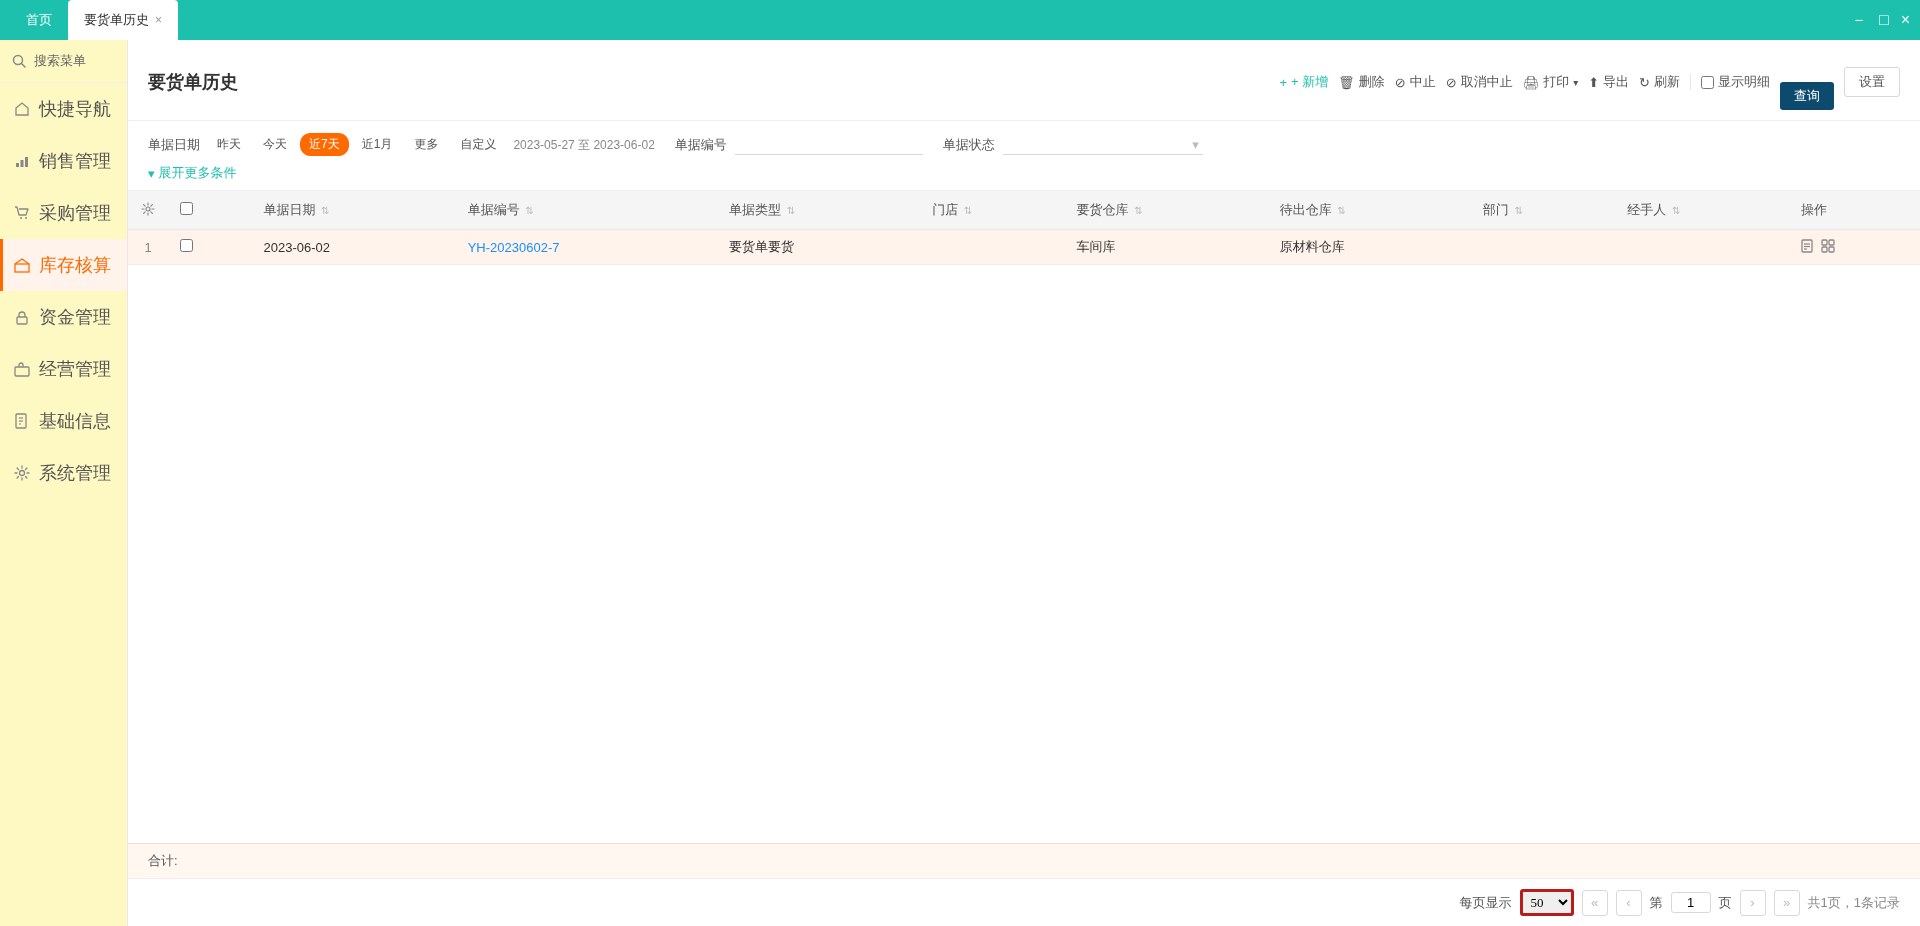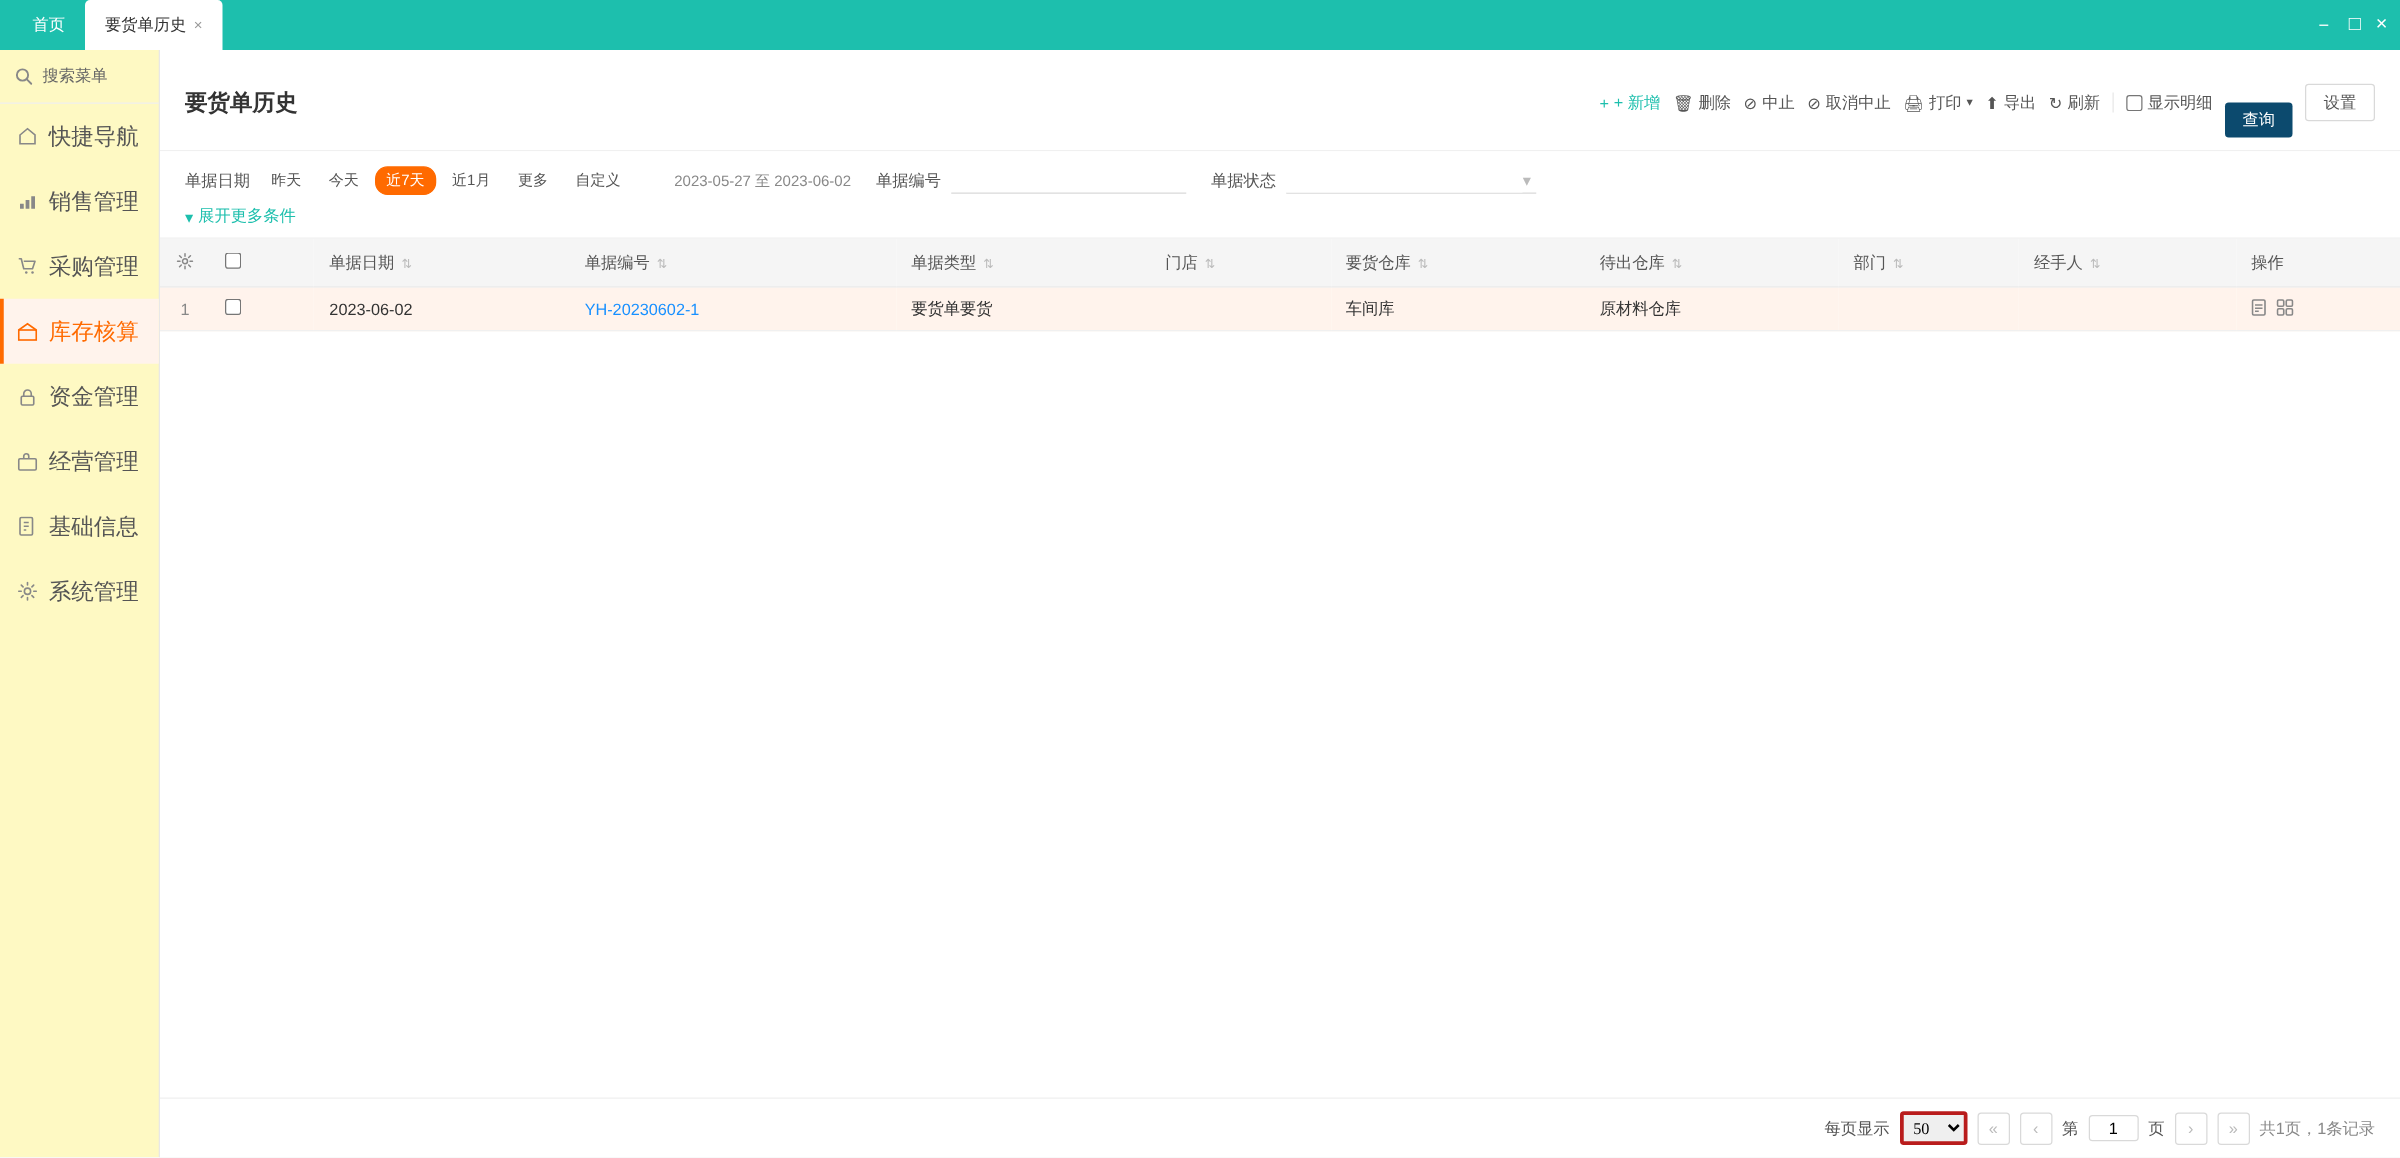--- a/index.html
+++ b/index.html
@@ -38,21 +38,21 @@
     .show-detail-checkbox { display: flex; align-items: center; gap: 4px; font-size: 13px; color: #555; }
 
     
     .filter-area { padding: 12px 20px 8px; background: #fff; border-bottom: 1px solid #f0f0f0; }
     .filter-row { display: flex; align-items: center; gap: 20px; flex-wrap: wrap; }
     .filter-group { display: flex; align-items: center; gap: 8px; }
     .filter-label { color: #555; font-size: 13px; white-space: nowrap; }
     .date-btns { display: flex; align-items: center; gap: 4px; justify-content: center; }
     .date-btn { padding: 2px 8px; border-radius: 10px; cursor: pointer; font-size: 12px; color: #555; border: 1px solid transparent; }
     .date-btn.active { background: #ff6a00; color: #fff; border-color: #ff6a00; }
-    .date-range { font-size: 12px; color: #888; margin-top: 2px; margin-left: 26px; }
+    .date-range { font-size: 12px; color: #888; margin-top: 2px; }
     .filter-input { border: none; border-bottom: 1px solid #d9d9d9; outline: none; padding: 2px 6px; font-size: 13px; min-width: 160px; }
     .filter-select-wrapper { display: flex; align-items: center; border-bottom: 1px solid #d9d9d9; min-width: 200px; }
     .filter-select { border: none; outline: none; font-size: 13px; flex: 1; padding: 2px 6px; }
     .expand-btn { color: #1dbfad; font-size: 13px; cursor: pointer; display: flex; align-items: center; gap: 4px; margin-top: 8px; }
 
     
     .table-wrapper { flex: 1; overflow: auto; padding: 0; }
     table { width: 100%; border-collapse: collapse; font-size: 13px; }
     thead tr { background: #f5f5f5; }
     thead th { padding: 10px 12px; text-align: left; color: #555; font-weight: normal; border-bottom: 1px solid #e8e8e8; white-space: nowrap; position: relative; }
@@ -322,21 +322,21 @@
             <th>
               <span>操作</span>
             </th>
           </tr>
         </thead>
         <tbody>
           <tr class="selected">
             <td class="row-num">1</td>
             <td><input type="checkbox" style=""></td>
             <td>2023-06-02</td>
-            <td><span class="link-text">YH-20230602-1</span></td>
+            <td><span class="link-text">YH-20230602-7</span></td>
             <td>要货单要货</td>
             <td></td>
             <td>车间库</td>
             <td>原材料仓库</td>
             <td></td>
             <td></td>
             <td>
               <div class="op-icons">
                 <span class="op-icon" title="编辑">
                   <svg width="14" height="14" viewBox="0 0 14 14" fill="none">
@@ -354,20 +354,23 @@
                       <rect x="8" y="8" width="5" height="5" rx="1" stroke="#888" stroke-width="1.3" fill="none"></rect>
                     </svg>
                 </span>
               </div>
             </td>
           </tr>
         </tbody>
       </table>
     </div>
 
+    <div class="table-footer">
+      <span>合计:</span>
+    </div>
 
     <div class="pagination">
       <span>每页显示</span>
       <select class="page-size-select">
         <option value="50">50</option>
         <option value="100">100</option>
         <option value="200">200</option>
       </select>
       <button class="page-btn disabled">«</button>
       <button class="page-btn disabled">‹</button>

